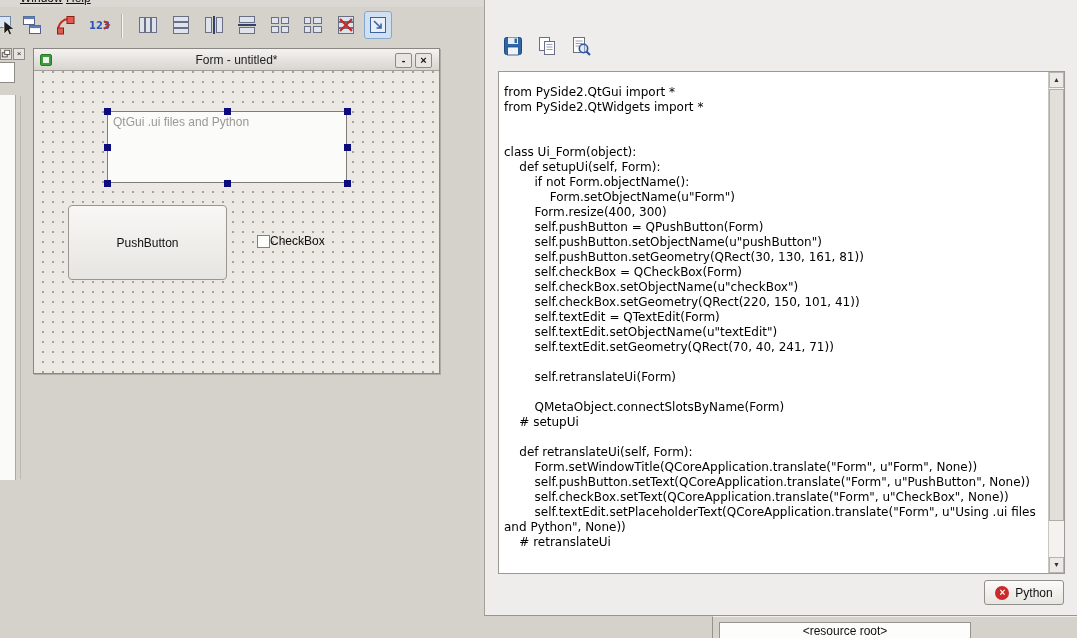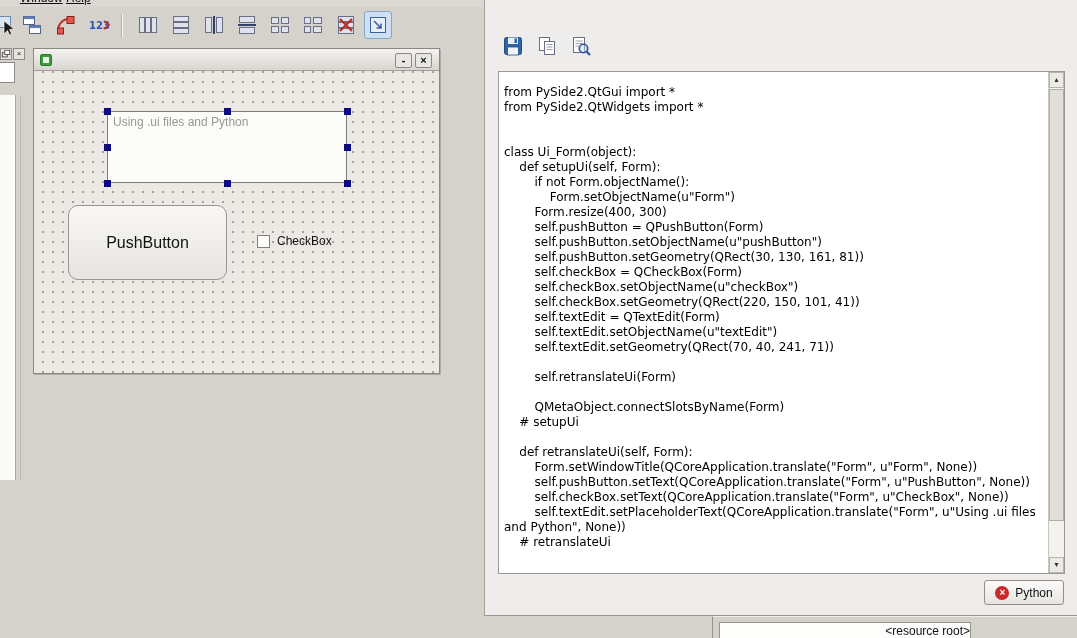--- a/index.html
+++ b/index.html
@@ -39,23 +39,23 @@
   .win-btn.close { right:7px; }
   .form-body { position:absolute; left:0; top:22px; right:0; bottom:0;
     background-image:radial-gradient(circle, #a6a39c 1px, transparent 1.2px);
     background-size:10px 10px; background-position:4px 6px; }
 
   .textedit { position:absolute; left:73px; top:40px; width:240px; height:72px; background:#fbfbfa; border:1px solid #7f7c76; }
   .placeholder { padding:3px 5px; color:#9b9893; font-size:12px; }
   .handle { position:absolute; width:7px; height:7px; background:#0c0c7e; }
 
   .pushbutton { position:absolute; left:34px; top:134px; width:159px; height:75px;
-    background:linear-gradient(#f8f7f5,#e7e5e1); border:1px solid #999590; border-radius:10px;
-    display:flex; align-items:center; justify-content:center; font-size:16px; color:#111; }
-  .checkbox-widget { position:absolute; left:223px; top:163px; display:flex; align-items:center; gap:7px; }
+    background:linear-gradient(#f8f7f5,#e7e5e1); border:1px solid #999590; border-radius:4px;
+    display:flex; align-items:center; justify-content:center; font-size:12px; color:#111; }
+  .checkbox-widget { position:absolute; left:223px; top:163px; display:flex; align-items:center; }
   .checkbox-box { width:13px; height:13px; background:#fdfdfc; border:1px solid #83807a; }
   .checkbox-label { font-size:12px; color:#111; }
 
   
   .code-panel { position:absolute; left:484px; top:0; width:593px; height:616px; background:#eeedeb; border-left:1px solid #a3a09a; border-bottom:1px solid #98958f; }
   .cp-toolbar { position:absolute; left:14px; top:32px; height:30px; display:flex; gap:6px; }
   .cp-btn { width:28px; height:28px; display:flex; align-items:center; justify-content:center; border-radius:3px; }
   .code-area { position:absolute; left:13px; top:71px; width:567px; height:503px; background:#ffffff; border:1px solid #9c9994; }
   .code-text { position:absolute; left:0; top:0; right:16px; bottom:0; padding:13px 2px 2px 5px;
     font-family:"DejaVu Sans",sans-serif; font-size:12px; line-height:15px; white-space:pre; overflow:hidden; color:#000; }
@@ -64,21 +64,21 @@
   .sb-btn.up { top:0; }
   .sb-btn.down { bottom:0; }
   .sb-thumb { position:absolute; left:0; top:17px; width:15px; height:432px; background:#e2dfda; border:1px solid #b1aea8; }
   .close-btn { position:absolute; right:13px; top:580px; width:80px; height:25px;
     background:linear-gradient(#fcfbfa,#e7e5e1); border:1px solid #928f89; border-radius:3px;
     display:flex; align-items:center; justify-content:center; gap:6px; font-size:12px; font-family:inherit; color:#111; }
   .close-ico { width:14px; height:14px; border-radius:50%; background:#cc2a2a; color:#fff; font-size:10px; font-weight:bold; line-height:14px; text-align:center; }
 
   
   .resource-bar { position:absolute; left:712px; top:616px; width:365px; height:22px; background:#d5d2cc; border-left:1px solid #96938d; border-top:1px solid #efeeec; }
-  .resource-box { position:absolute; left:6px; top:5px; width:252px; height:17px; background:#fdfdfc; border:1px solid #96938d; text-align:right; font-size:12px; padding-top:1px; color:#111; }
+  .resource-box { position:absolute; left:6px; top:5px; width:252px; height:17px; background:#fdfdfc; border:1px solid #96938d; text-align:center; font-size:12px; padding-top:1px; color:#111; }
 </style>
 </head>
 <body>
 
 <div class="screen">
 
   <div class="menubar">
     <span class="menu-item m0">Window</span>
     <span class="menu-item m1">Help</span>
   </div>
@@ -197,27 +197,28 @@
   <div class="dock-btn closeb">×</div>
   <div class="filter-box"></div>
   <div class="left-sliver"></div>
   <div class="left-groove"></div>
 
   <div class="form-window">
     <div class="form-titlebar">
       <div class="form-icon">
           <span></span>
         </div>
+      <div class="form-title">Form - untitled*</div>
       <div class="win-btn min">-</div>
       <div class="win-btn close">×</div>
     </div>
     <div class="form-body">
 
       <div class="textedit">
-        <div class="placeholder">Using .ui files and Python</div>
+        <div class="placeholder">QtGui .ui files and Python</div>
       </div>
       <div class="handle" style="left:70px;top:37px"></div>
       <div class="handle" style="left:190px;top:37px"></div>
       <div class="handle" style="left:310px;top:37px"></div>
       <div class="handle" style="left:70px;top:73px"></div>
       <div class="handle" style="left:310px;top:73px"></div>
       <div class="handle" style="left:70px;top:109px"></div>
       <div class="handle" style="left:190px;top:109px"></div>
       <div class="handle" style="left:310px;top:109px"></div>
 

